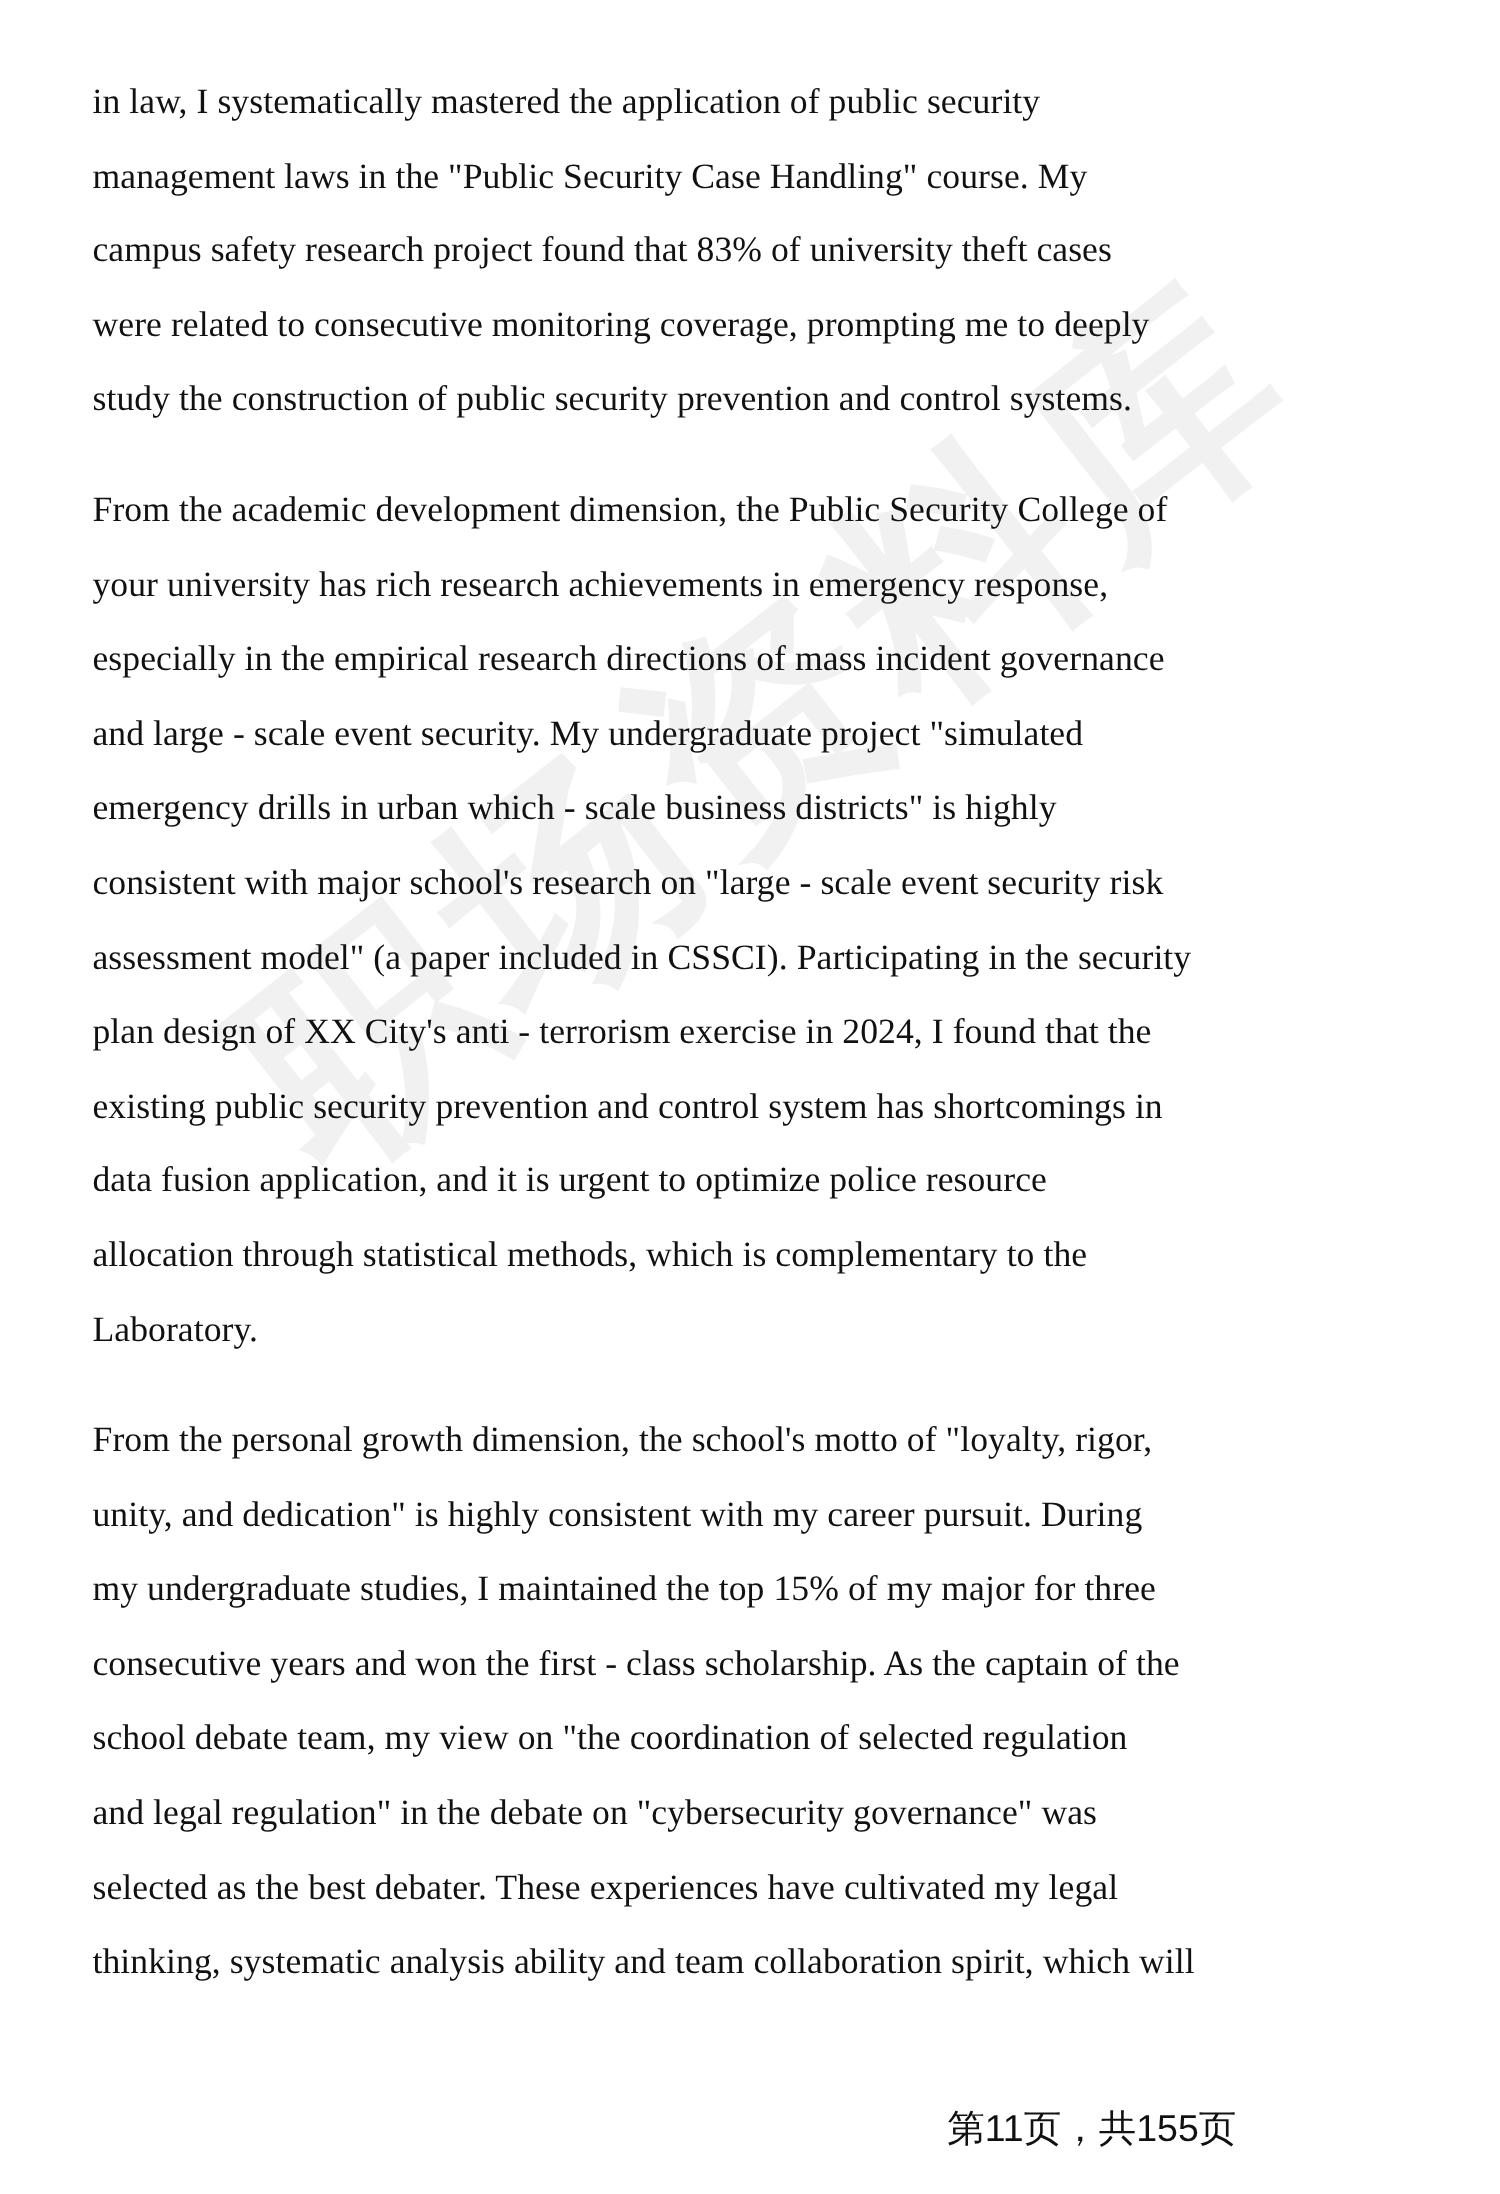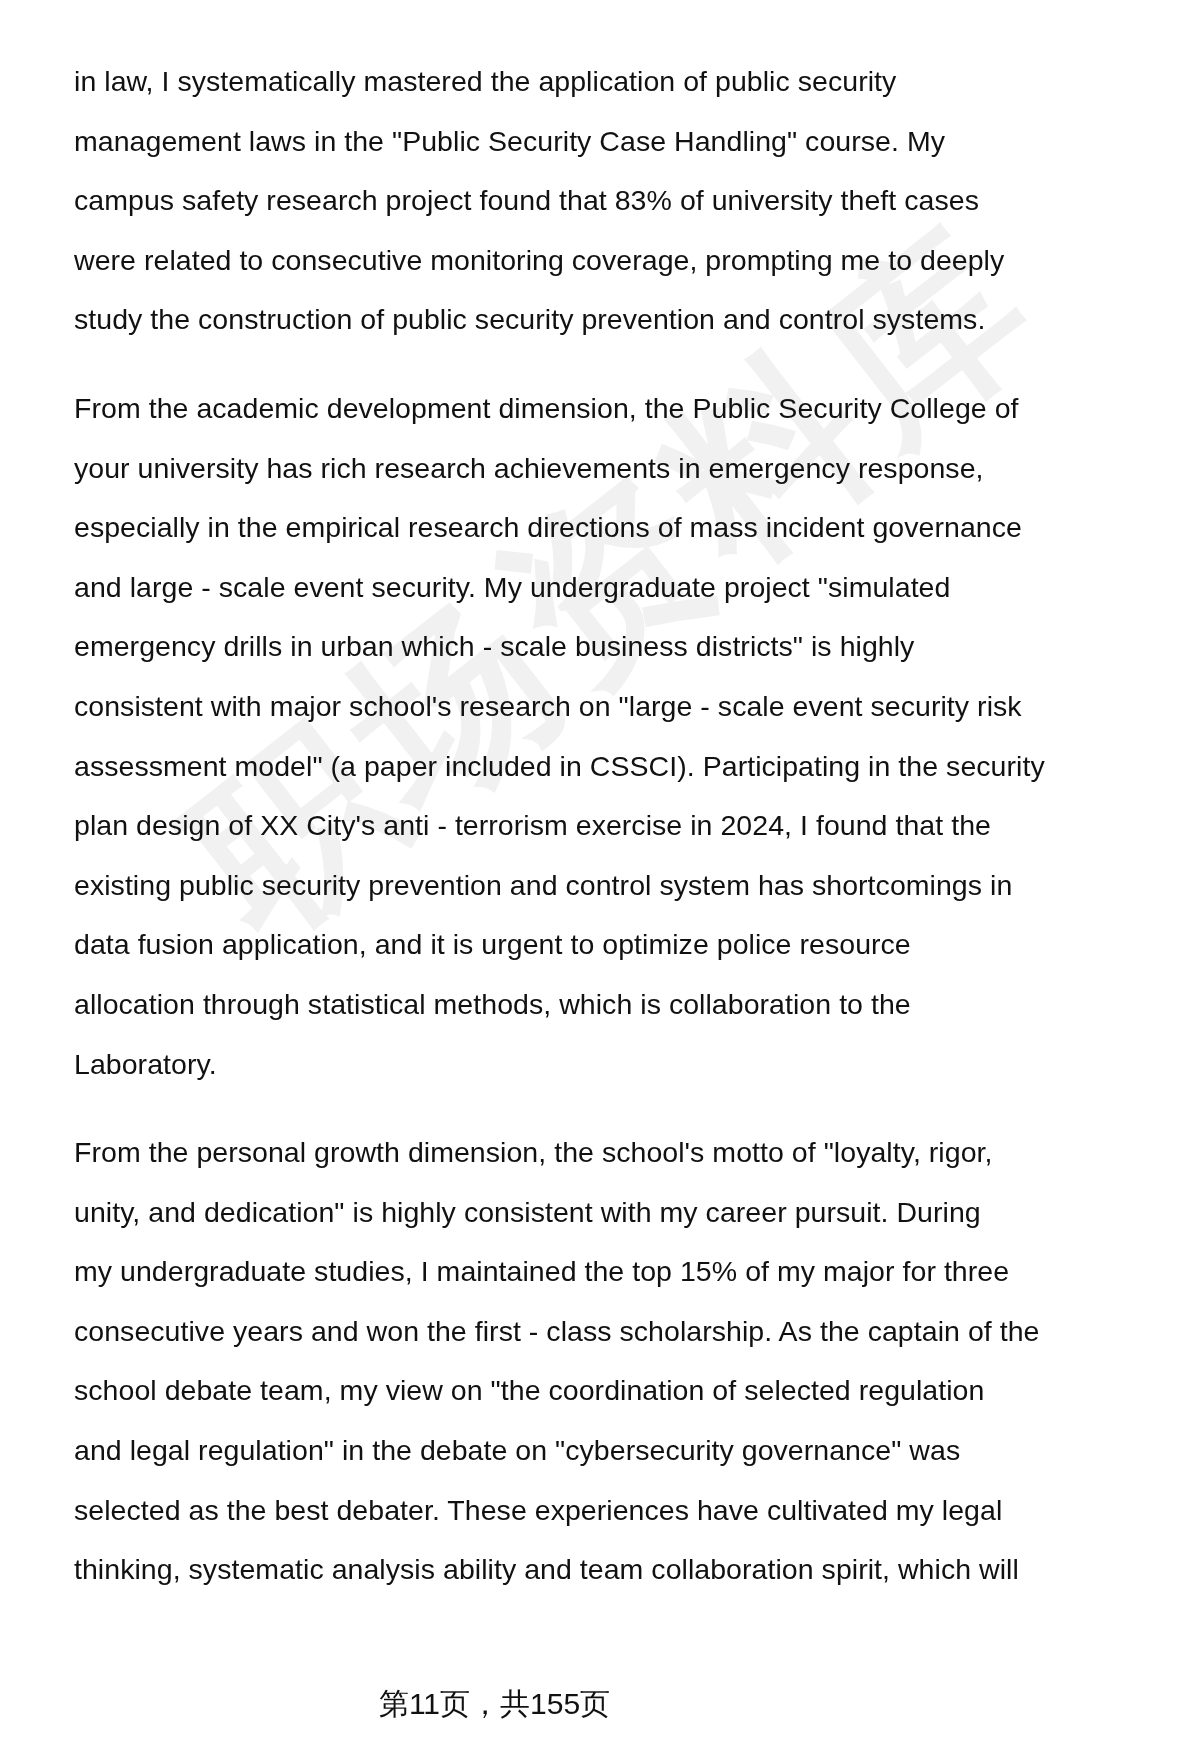--- a/index.html
+++ b/index.html
@@ -31,27 +31,28 @@
     .paragraph {
       margin: 0 0 29px 0;
     }
     .line {
       display: block;
       height: 59.6px;
       line-height: 59.6px;
       font-size: 28.5px;
       white-space: nowrap;
       letter-spacing: 0.05px;
+      font-family: Liberation Serif, serif;
     }
     .footer {
       position: absolute;
       left: 0;
       width: 989px;
       top: 1684px;
-      text-align: center;
+      text-align: right;
       font-size: 30px;
       line-height: 40px;
       color: #111111;
     }
     .watermark {
       position: absolute;
       left: 180px;
       top: 560px;
       width: 900px;
       height: 600px;
@@ -96,21 +97,21 @@
       <span class="line">From the academic development dimension, the Public Security College of</span>
       <span class="line">your university has rich research achievements in emergency response,</span>
       <span class="line">especially in the empirical research directions of mass incident governance</span>
       <span class="line">and large - scale event security. My undergraduate project "simulated</span>
       <span class="line">emergency drills in urban which - scale business districts" is highly</span>
       <span class="line">consistent with major school's research on "large - scale event security risk</span>
       <span class="line">assessment model" (a paper included in CSSCI). Participating in the security</span>
       <span class="line">plan design of XX City's anti - terrorism exercise in 2024, I found that the</span>
       <span class="line">existing public security prevention and control system has shortcomings in</span>
       <span class="line">data fusion application, and it is urgent to optimize police resource</span>
-      <span class="line">allocation through statistical methods, which is collaboration to the</span>
+      <span class="line">allocation through statistical methods, which is complementary to the</span>
       <span class="line">Laboratory.</span>
     </p>
 
     <p class="paragraph">
       <span class="line">From the personal growth dimension, the school's motto of "loyalty, rigor,</span>
       <span class="line">unity, and dedication" is highly consistent with my career pursuit. During</span>
       <span class="line">my undergraduate studies, I maintained the top 15% of my major for three</span>
       <span class="line">consecutive years and won the first - class scholarship. As the captain of the</span>
       <span class="line">school debate team, my view on "the coordination of selected regulation</span>
       <span class="line">and legal regulation" in the debate on "cybersecurity governance" was</span>

